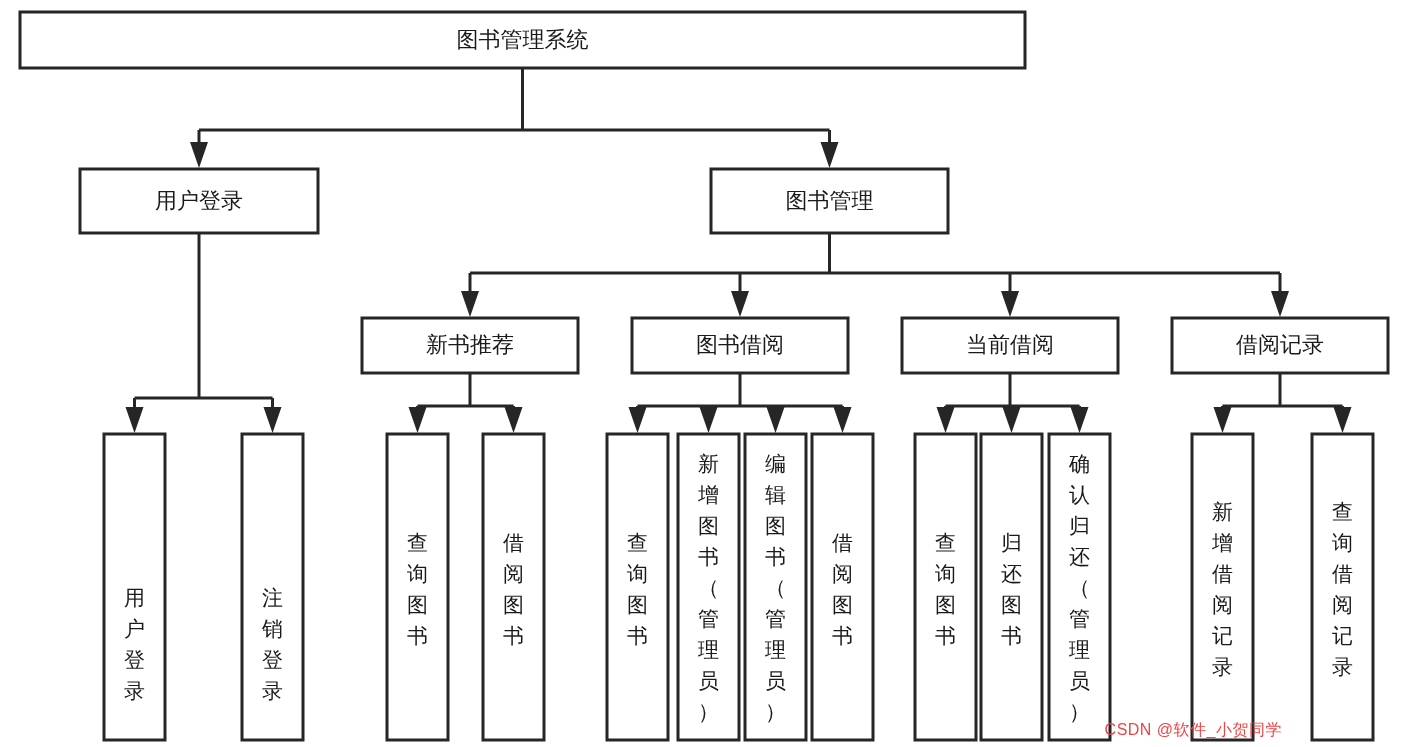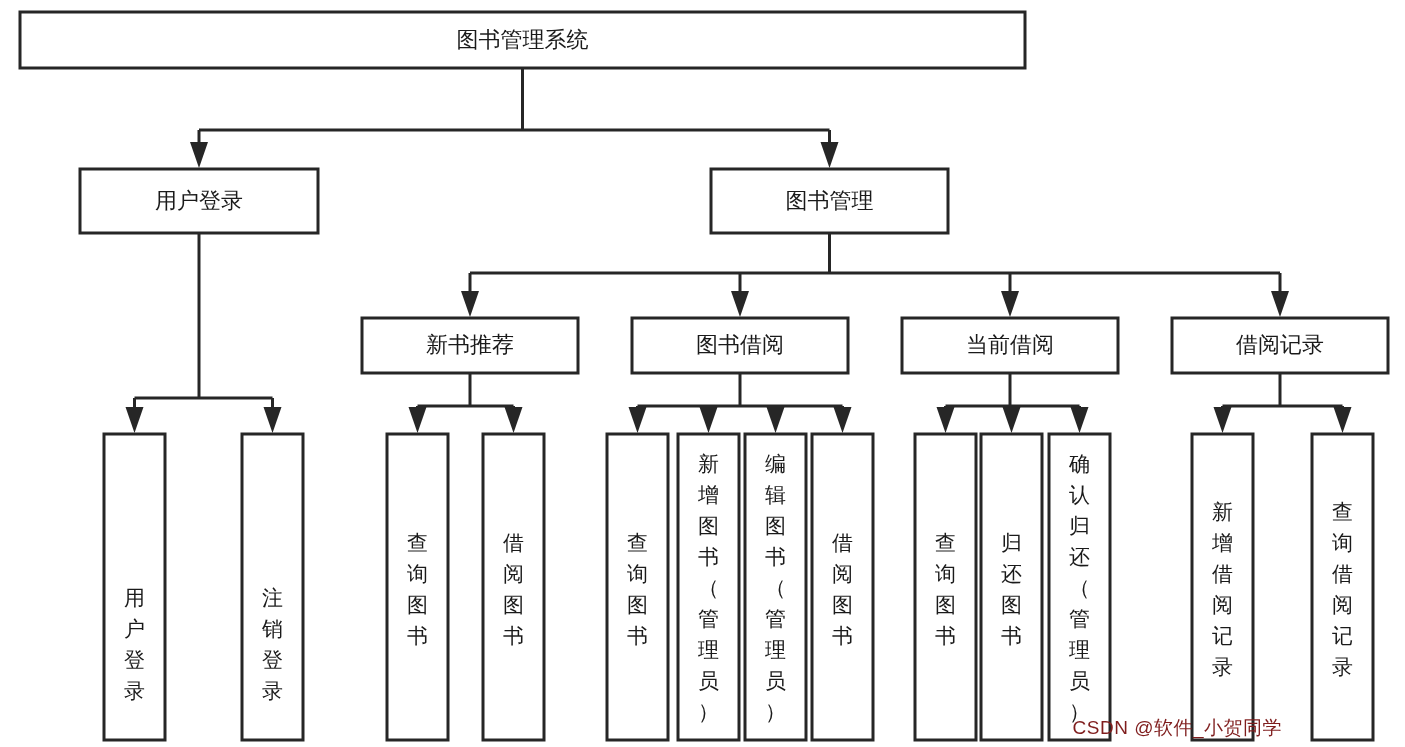--- a/index.html
+++ b/index.html
@@ -54,22 +54,22 @@
     font-family: "Liberation Sans", "DejaVu Sans", sans-serif;
     font-size: 21px;
     fill: #1a1a1a;
     text-anchor: middle;
   }
   .watermark {
     position: absolute;
     right: 16px;
     bottom: 6px;
     font-family: "Liberation Sans", "DejaVu Sans", sans-serif;
-    font-size: 19px;
-    color: #7f1d1d;
+    font-size: 16px;
+    color: #ef4444;
     letter-spacing: 0.5px;
     white-space: nowrap;
     user-select: none;
   }
 </style>
 </head>
 <body>
 
 <div id="diagram-root">
   <svg class="diagram-canvas" viewBox="0 0 1405 747" xmlns="http://www.w3.org/2000/svg">

